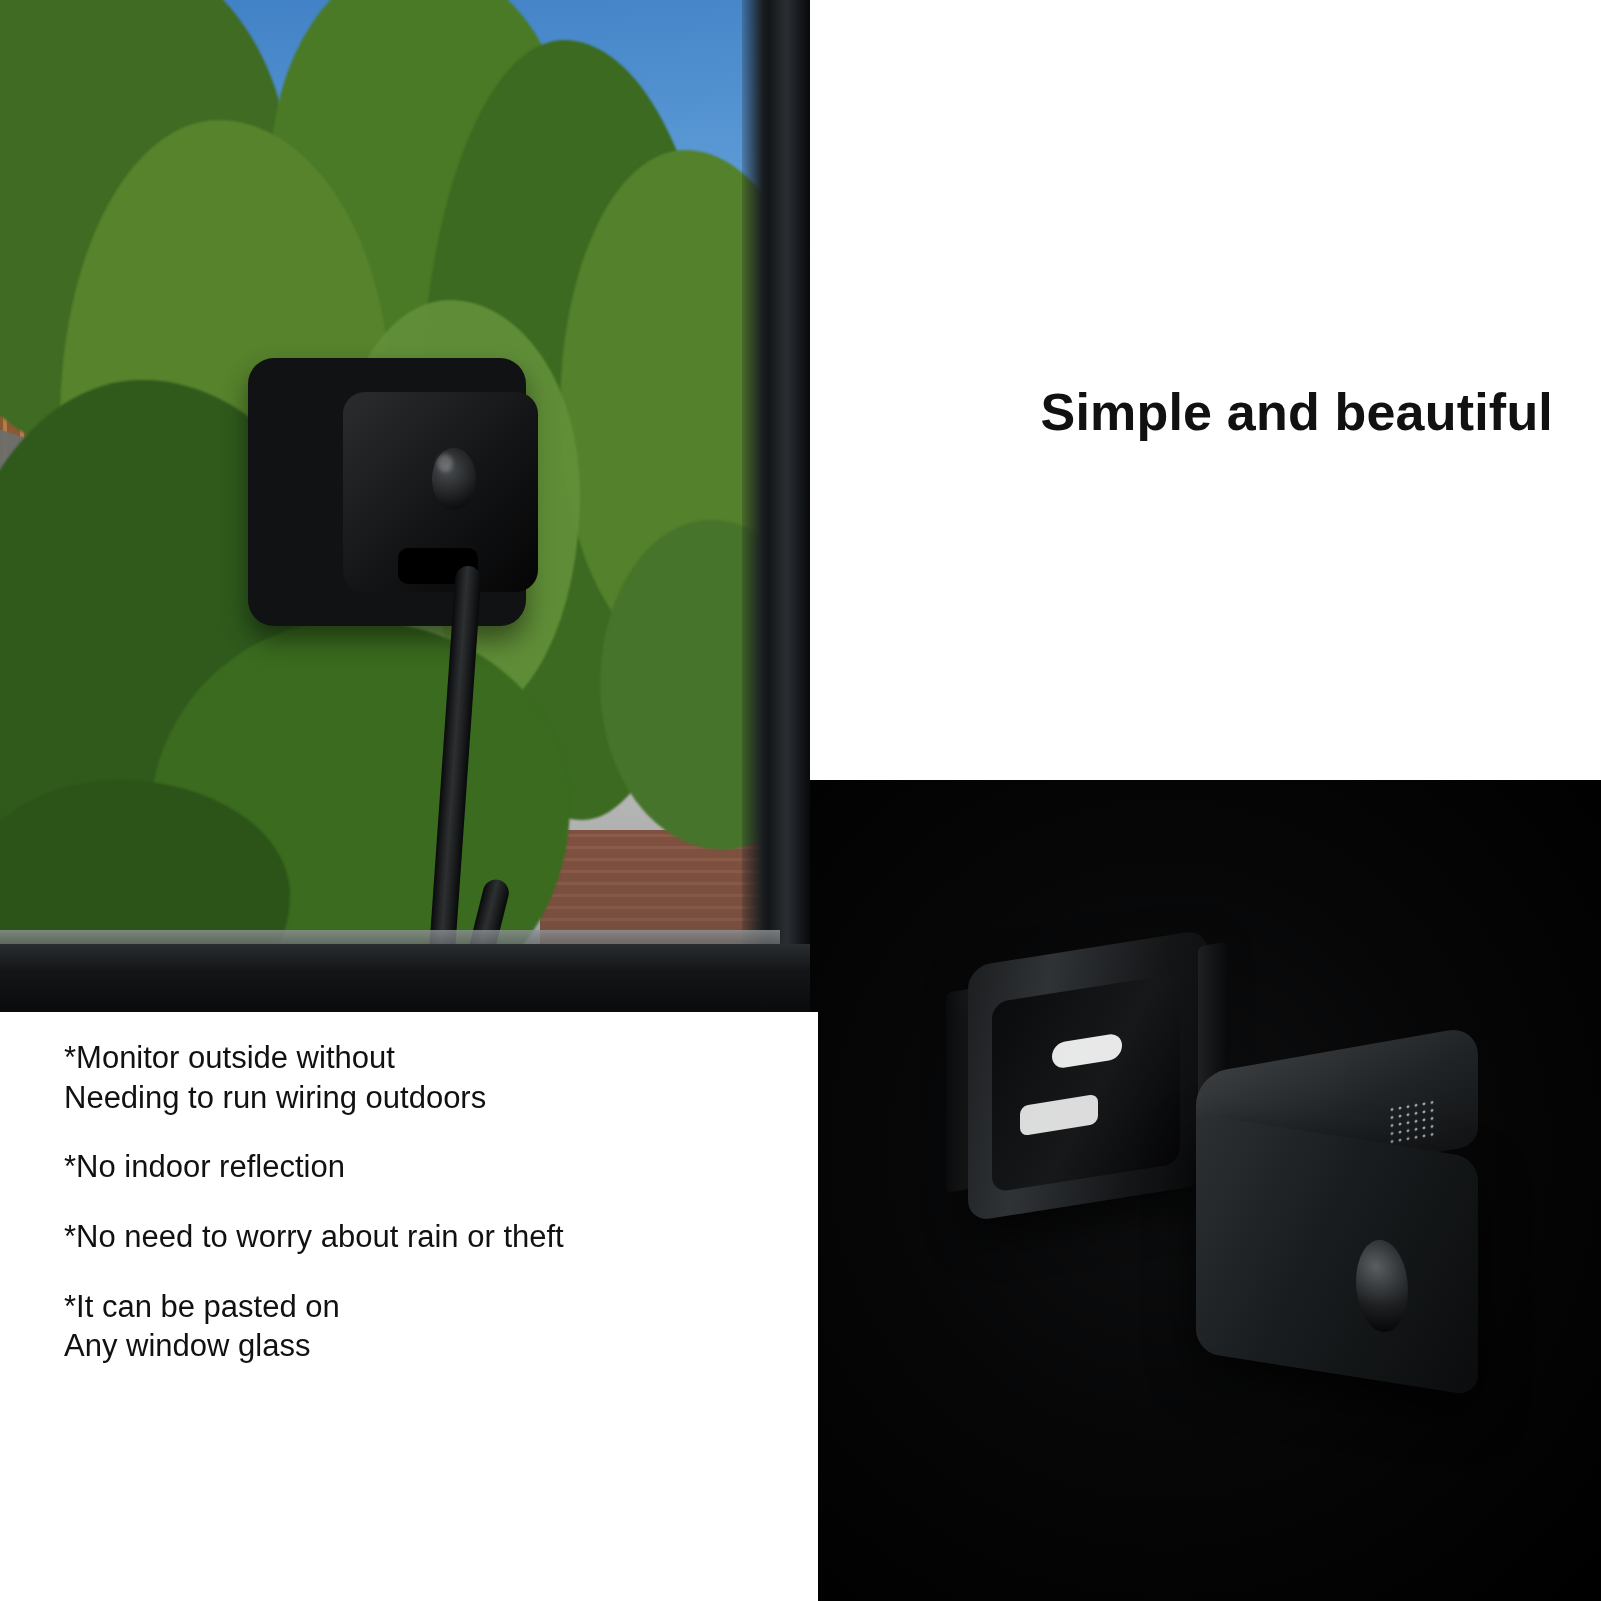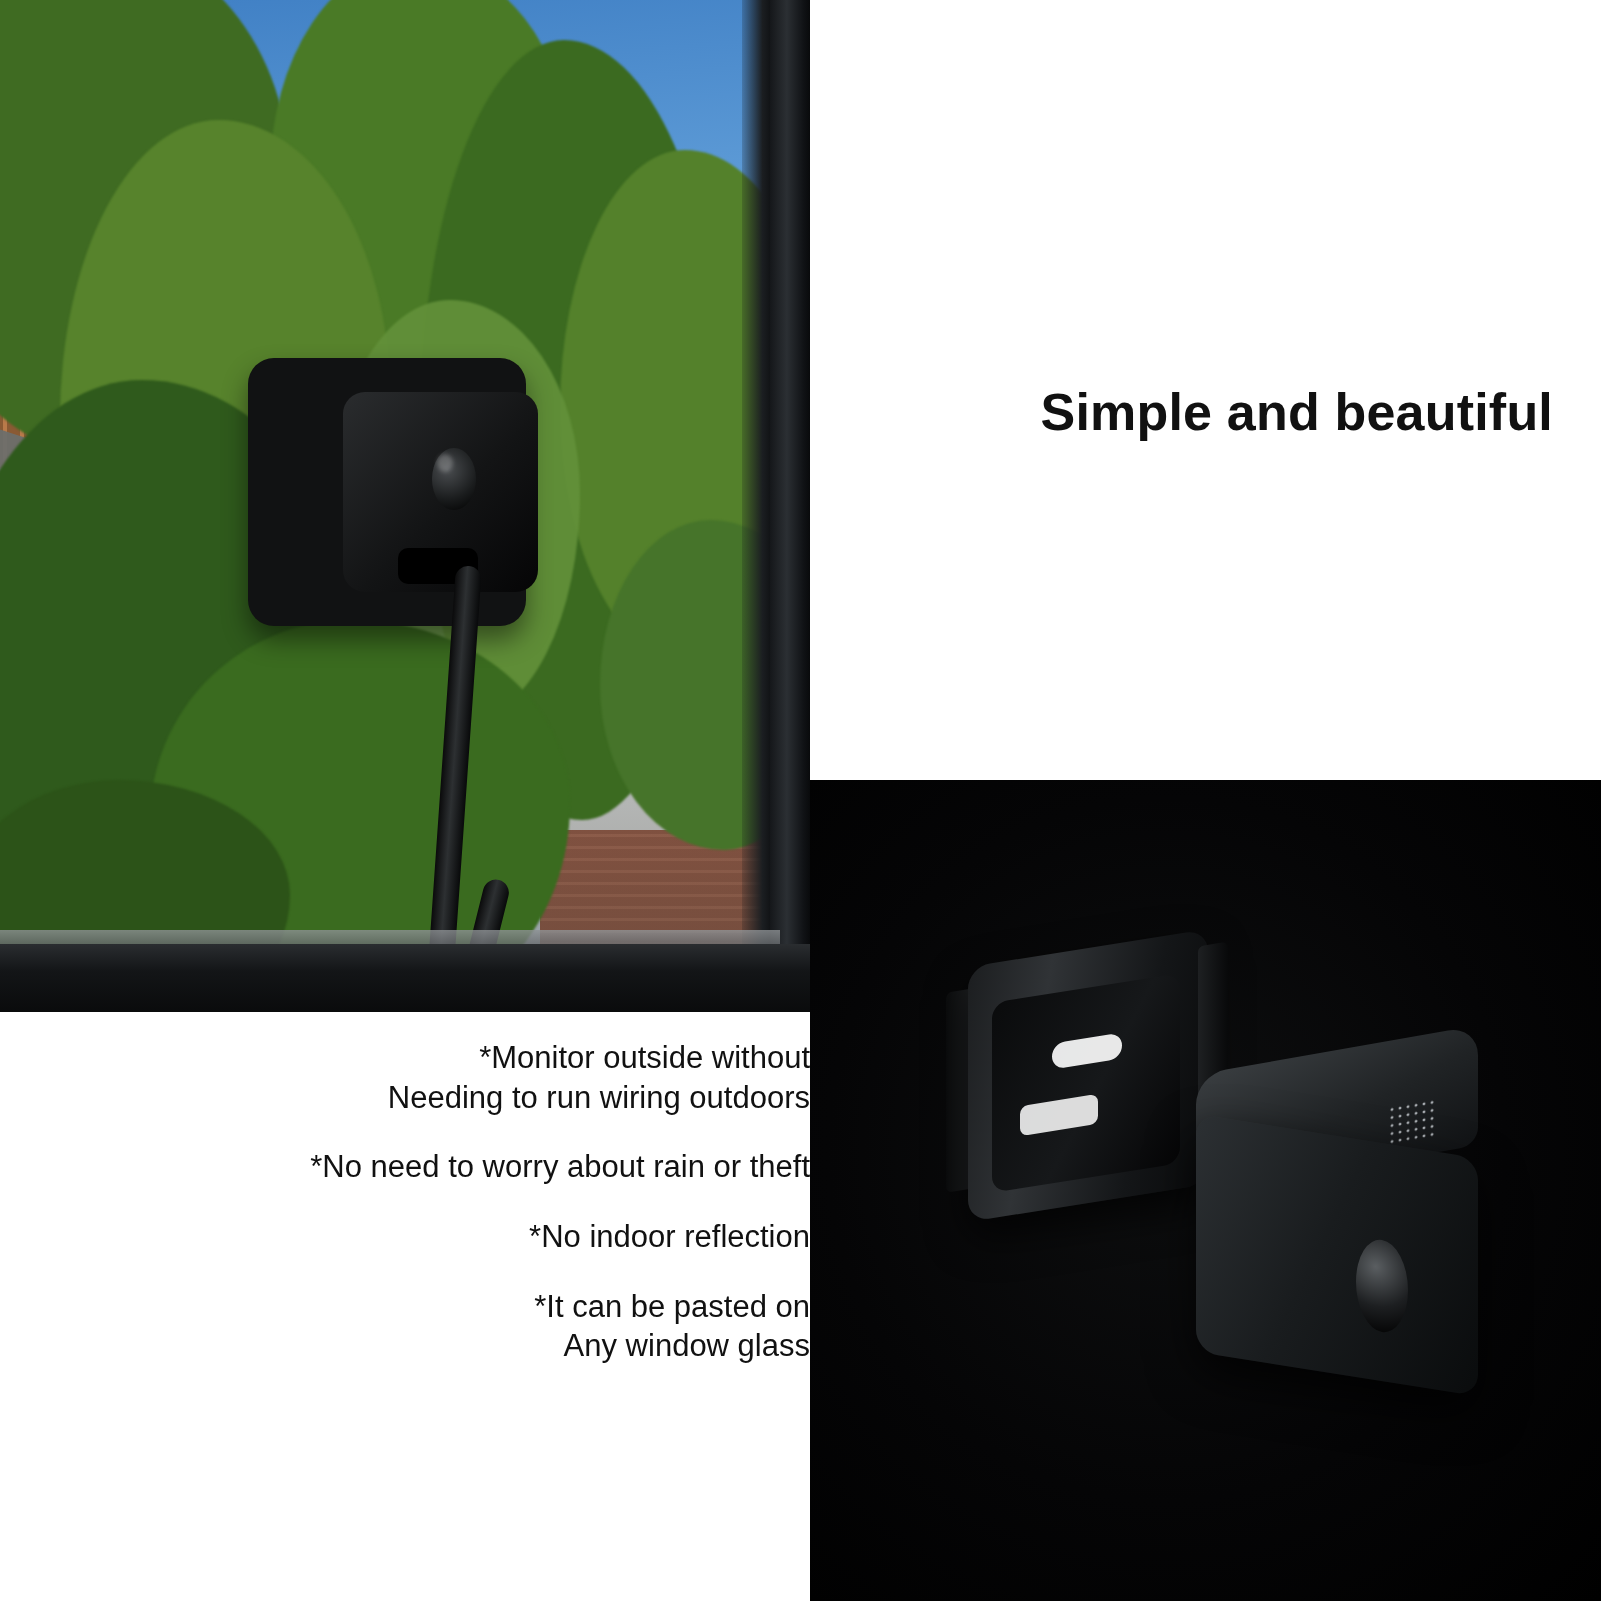--- a/index.html
+++ b/index.html
@@ -318,26 +318,25 @@
     left: 218px; top: 52px;
     width: 48px; height: 40px;
     transform: skewY(-10deg);
     background-image: radial-gradient(circle, rgba(190,195,200,.85) 1.4px, transparent 1.6px);
     background-size: 8px 8px;
   }
 
   
   .features {
     position: absolute;
-    left: 0; top: 1012px;
+    left: 8px; top: 1012px;
     width: 810px; height: 589px;
     background: #ffffff;
     padding: 26px 0 0 56px;
     box-sizing: border-box;
-    text-align: right;
   }
   .feature {
     font-size: 31px;
     line-height: 1.28;
     color: #111111;
     margin: 0 0 30px 0;
     white-space: pre-line;
     font-weight: 400;
   }
   .feature:last-child { margin-bottom: 12px; }
@@ -400,19 +399,19 @@
       <div class="cube-top"></div>
       <div class="cube-dots"></div>
       <div class="cube-front"></div>
       <div class="cube-lens"></div>
     </div>
   </div>
 
   <div class="features">
     <p class="feature">*Monitor outside without
 Needing to run wiring outdoors</p>
+    <p class="feature">*No indoor reflection</p>
     <p class="feature">*No need to worry about rain or theft</p>
-    <p class="feature">*No indoor reflection</p>
     <p class="feature">*It can be pasted on
 Any window glass</p>
   </div>
 
 </div>
 
 </body></html>

